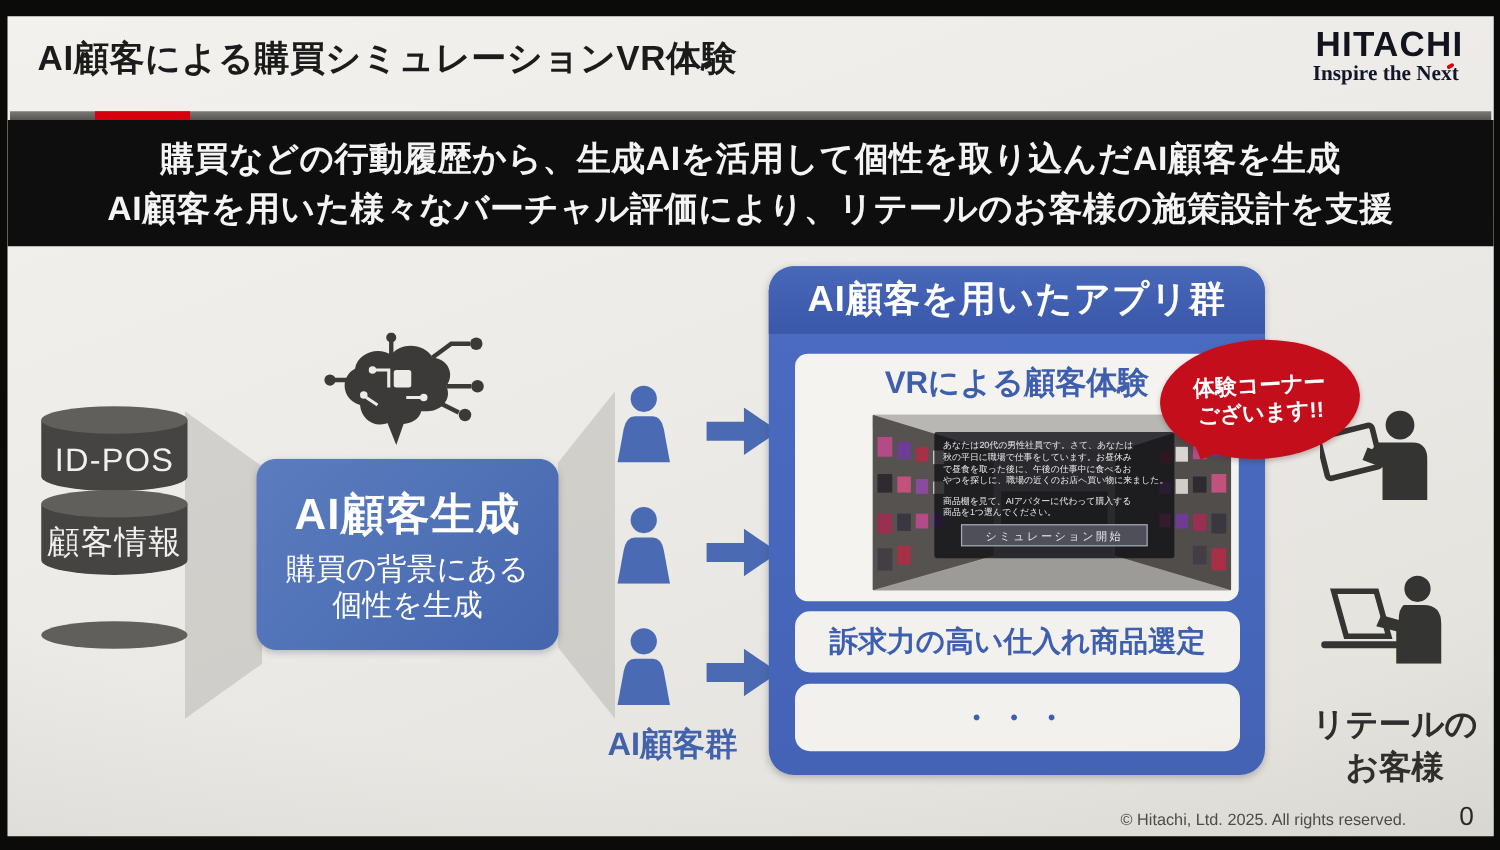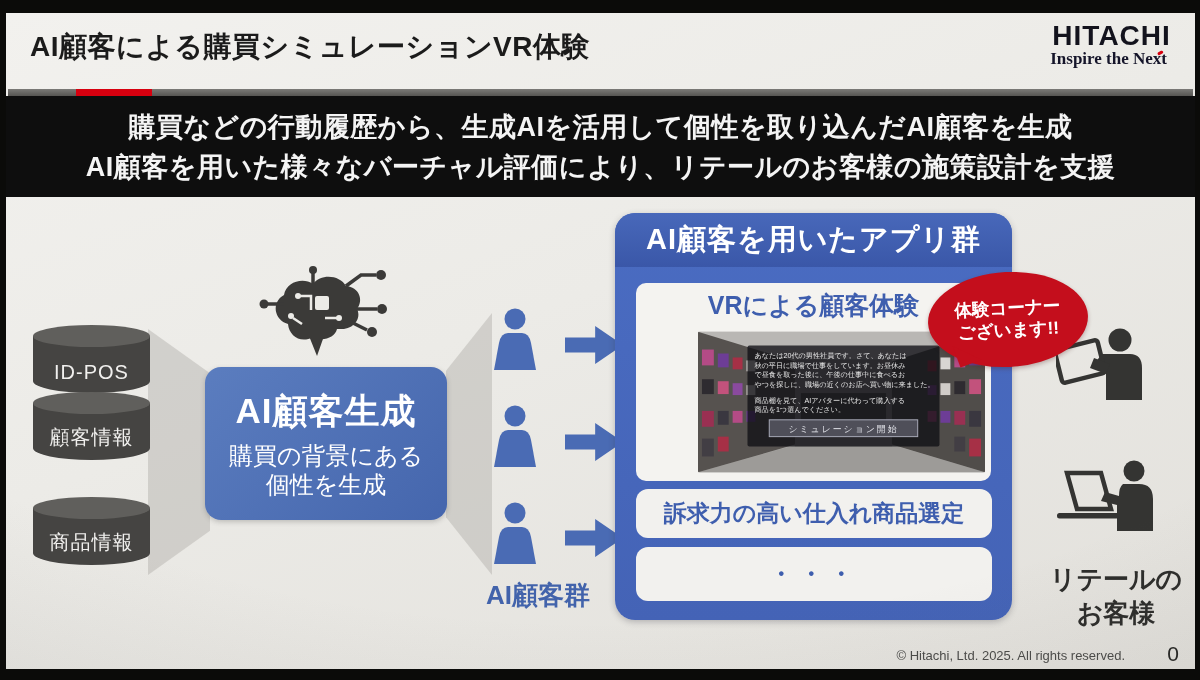--- a/index.html
+++ b/index.html
@@ -38,21 +38,21 @@
   .banner div{color:#f4f4f4;font-size:27px;font-weight:700;letter-spacing:0.5px;white-space:nowrap;}
   
   .beam{position:absolute;background:rgba(172,169,164,0.42);}
   .beam1{left:142px;top:316px;width:62px;height:246px;clip-path:polygon(0 0,100% 18%,100% 82%,0 100%);}
   .beam2{left:440px;top:300px;width:46px;height:262px;clip-path:polygon(0 22%,100% 0,100% 100%,0 78%);}
   
   .cyl{position:absolute;width:117px;height:68px;}
   .cyl .top{position:absolute;left:0;top:0;width:100%;height:22px;background:#605f5c;border-radius:50%;z-index:2;}
   .cyl .body{position:absolute;left:0;top:11px;right:0;bottom:0;background:#454442;
     border-radius:0 0 58px 58px / 0 0 12px 12px;display:flex;align-items:flex-end;justify-content:center;z-index:1;}
-  .cyl .body span{color:#f1f0ee;font-size:20px;font-weight:500;margin-bottom:9px;letter-spacing:1px;}
+  .cyl .body span{color:#f1f0ee;font-size:26px;font-weight:500;margin-bottom:9px;letter-spacing:1px;}
   
   .gen-box{
     position:absolute;left:199px;top:354px;width:242px;height:153px;border-radius:16px;
     background:linear-gradient(135deg,#5b7dbf,#44429900 0) ,linear-gradient(135deg,#5b7dbf 0%,#4566ad 100%);
     box-shadow:0 2px 5px rgba(60,60,60,0.25);
     display:flex;flex-direction:column;align-items:center;justify-content:center;color:#fff;
   }
   .gen-title{font-size:35px;font-weight:800;letter-spacing:1px;margin-bottom:6px;}
   .gen-desc{font-size:24px;font-weight:500;line-height:1.22;text-align:center;}
   
@@ -122,23 +122,20 @@
       </div>
   </div>
   <div class="cyl" style="left:27px;top:379px;">
     <div class="top"></div>
     <div class="body">
         <span>顧客情報</span>
       </div>
   </div>
   <div class="cyl" style="left:27px;top:484px;">
     <div class="top"></div>
-    <div class="body">
-        <span>商品情報</span>
-      </div>
   </div>
 
   <svg class="brain" viewBox="0 0 150 96">
     <path fill="#3b3a38" d="M33,58 C19,54 16,36 29,29 C31,16 48,11 58,18 C66,7 85,9 91,20 C104,21 109,34 102,43 C107,53 98,63 87,63 L82,63 C80,72 67,76 58,71 C46,78 34,70 33,58 Z"></path>
     <path fill="#3b3a38" d="M54,70 L62,90 L69,70 Z"></path>
     <g stroke="#3b3a38" stroke-width="3.5" fill="none">
       <path d="M91,20 L106,9 L121,9"></path>
       <path d="M102,43 L122,43"></path>
       <path d="M96,56 L112,64"></path>
       <path d="M58,18 L58,5"></path>

